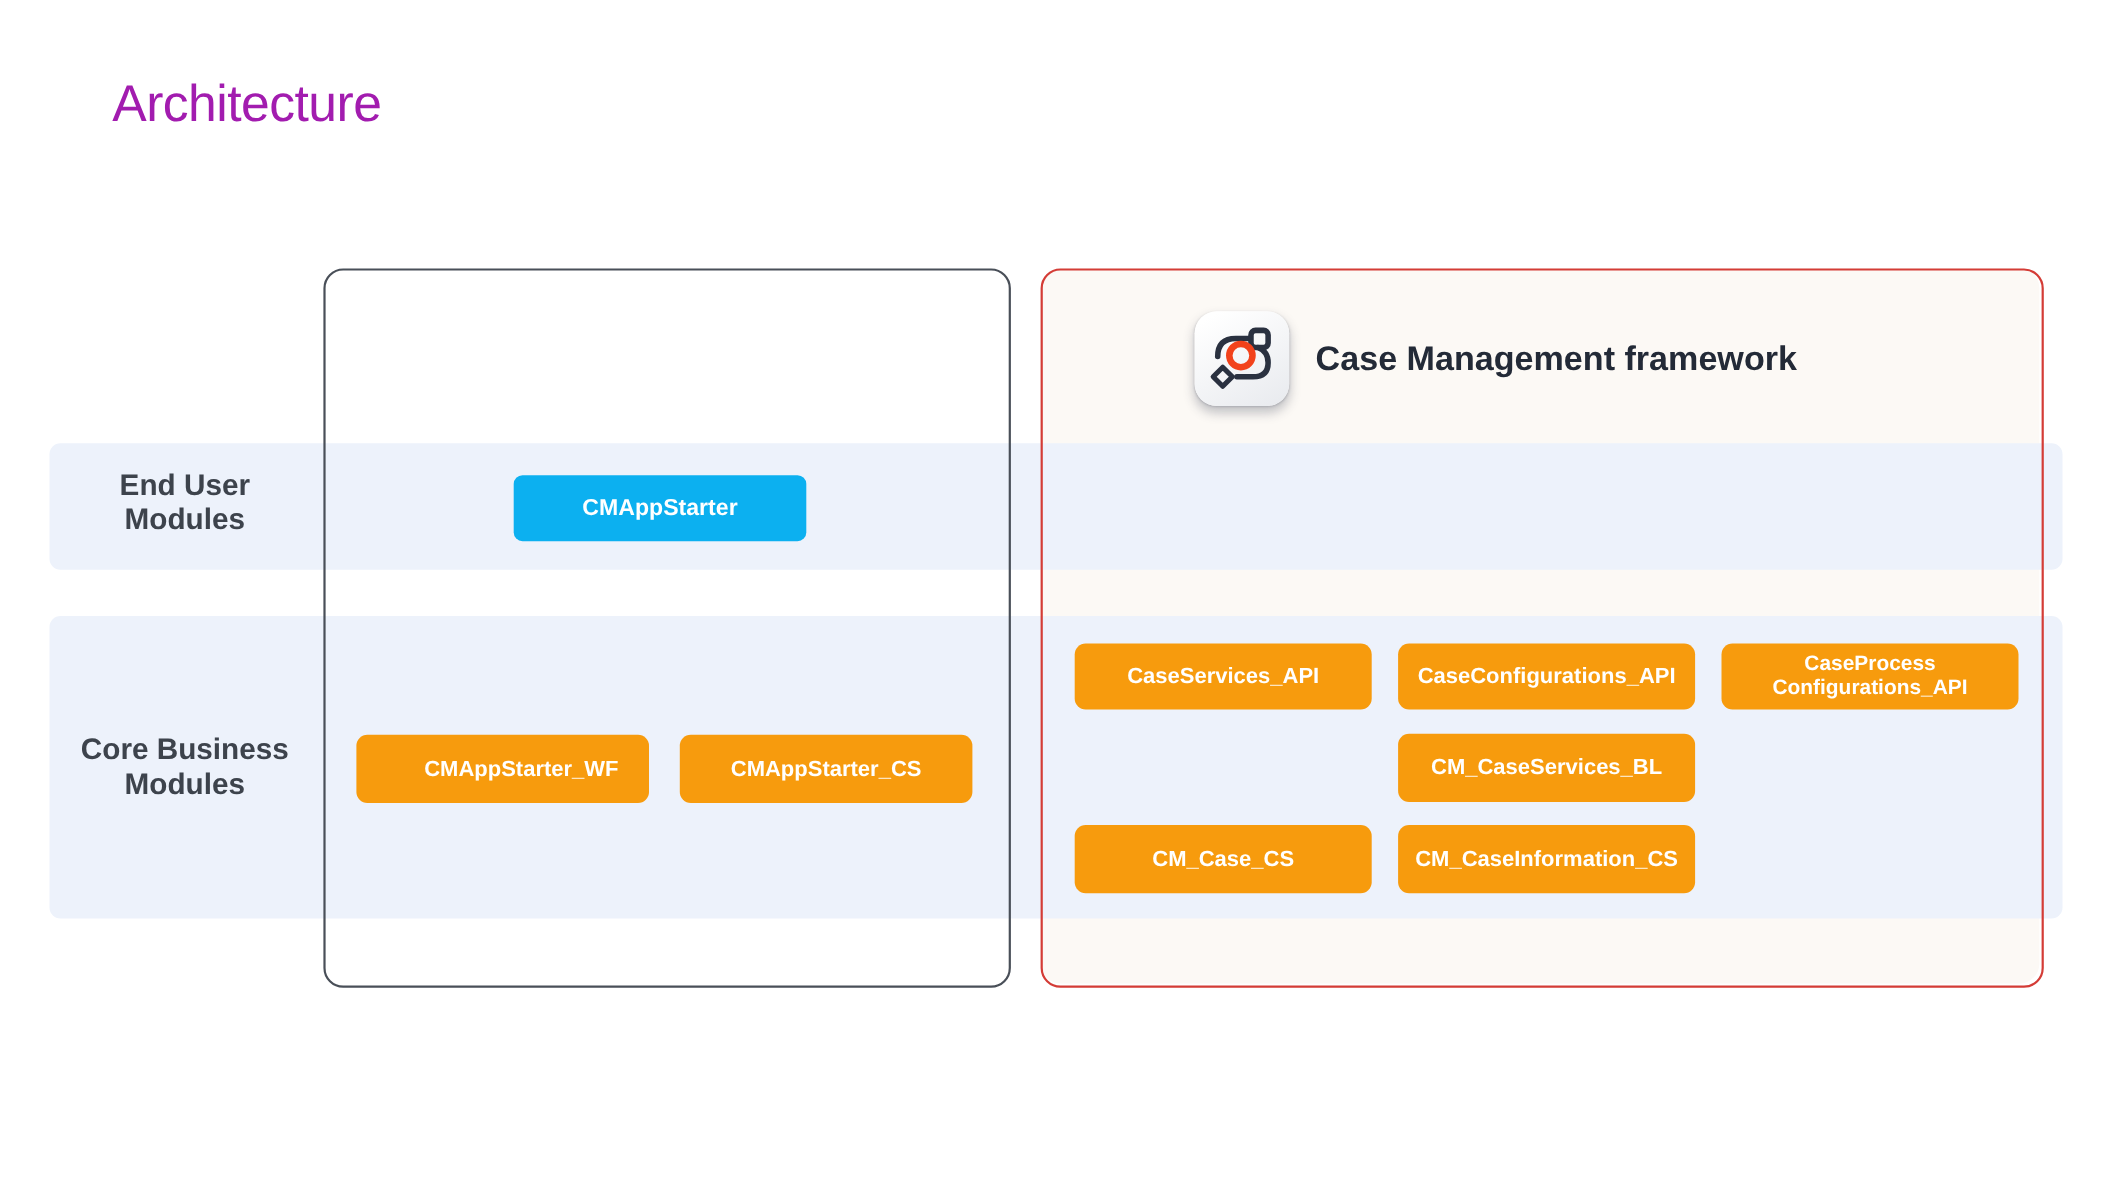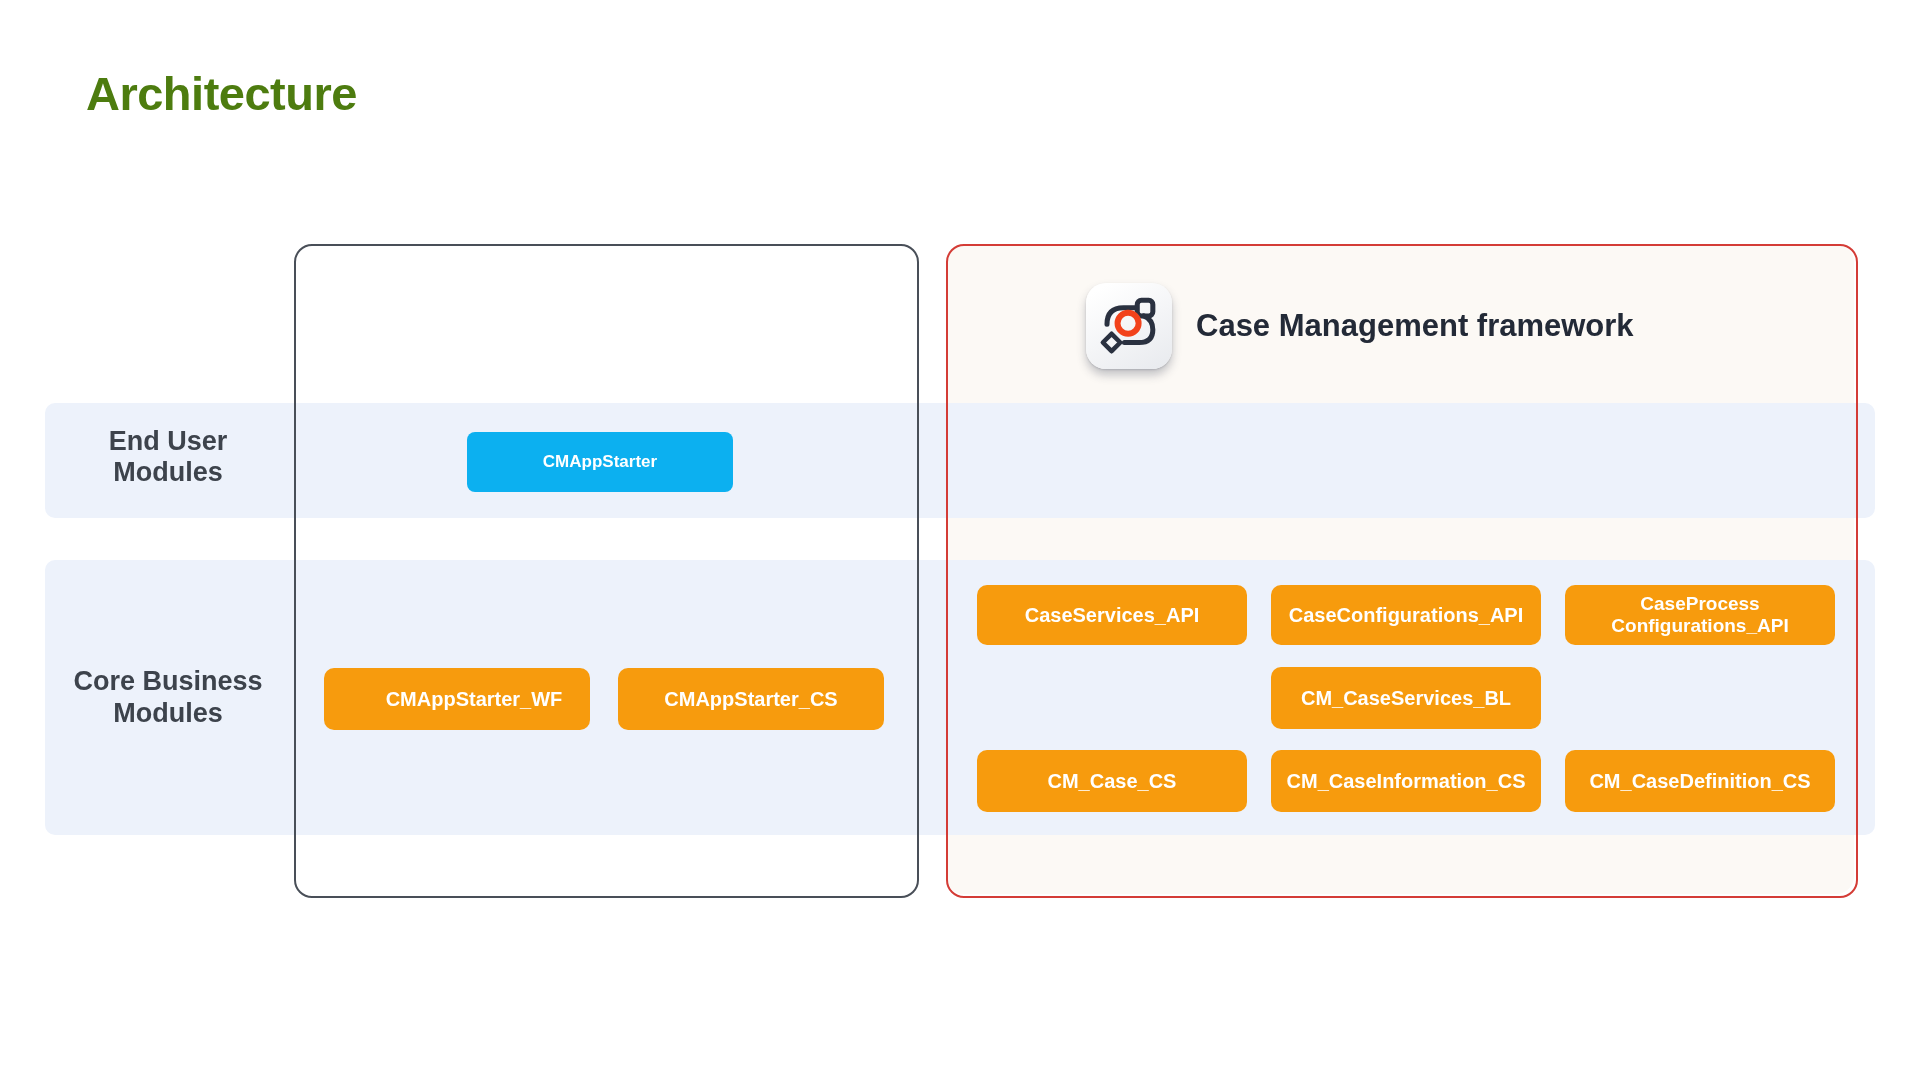--- a/index.html
+++ b/index.html
@@ -1,21 +1,21 @@
 <!DOCTYPE html>
 <html><head>
 <meta charset="utf-8">
 <style>
   html,body{margin:0;padding:0;background:#ffffff;}
   .slide{
     position:relative;width:1920px;height:1080px;background:#ffffff;overflow:hidden;
     font-family:"Liberation Sans","DejaVu Sans",sans-serif;color:#232a37;
   }
   .slide-title{
-    position:absolute;left:86px;top:66px;font-size:47px;font-weight:700;color:#4d7c0f;
+    position:absolute;left:102px;top:66px;font-size:47px;font-weight:400;color:#a21caf;
     letter-spacing:-0.5px;
   }
   
   .band{position:absolute;left:45px;width:1830px;background:#EDF2FB;border-radius:10px;}
   .band.end-user{top:403px;height:115px;}
   .band.core{top:560px;height:275px;}
   
   .framework-bg{
     position:absolute;left:946px;top:244px;width:908px;height:650px;
     background:#FCF9F5;border-radius:18px;
@@ -40,21 +40,21 @@
     display:flex;align-items:center;justify-content:center;
   }
   .box-title{font-weight:700;font-size:31px;color:#232A37;line-height:1.5;}
   
   .chip{
     position:absolute;display:flex;flex-direction:column;align-items:center;justify-content:center;
     border-radius:10px;color:#ffffff;font-weight:700;font-size:20px;text-align:center;line-height:1.15;
     box-sizing:border-box;padding:2px 8px;
   }
   .chip.orange{background:#F79B0D;}
-  .chip.blue{background:#0CB0F0;border-radius:8px;font-size:17px;}
+  .chip.blue{background:#0CB0F0;border-radius:8px;font-size:21px;}
   .chip .sub{font-size:19px;}
 </style>
 </head>
 <body>
 
 <div class="slide">
 
   <div class="slide-title">Architecture</div>
 
   <div class="framework-bg"></div>
@@ -96,15 +96,14 @@
   <div class="chip orange" style="left:1271px;top:585px;width:270px;height:60px;">CaseConfigurations_API</div>
   <div class="chip orange" style="left:1565px;top:585px;width:270px;height:60px;">
     <span class="sub">CaseProcess</span>
     <span class="sub">Configurations_API</span>
   </div>
 
   <div class="chip orange" style="left:1271px;top:667px;width:270px;height:62px;">CM_CaseServices_BL</div>
 
   <div class="chip orange" style="left:977px;top:750px;width:270px;height:62px;">CM_Case_CS</div>
   <div class="chip orange" style="left:1271px;top:750px;width:270px;height:62px;">CM_CaseInformation_CS</div>
-  <div class="chip orange" style="left:1565px;top:750px;width:270px;height:62px;">CM_CaseDefinition_CS</div>
 
 </div>
 
 </body></html>

